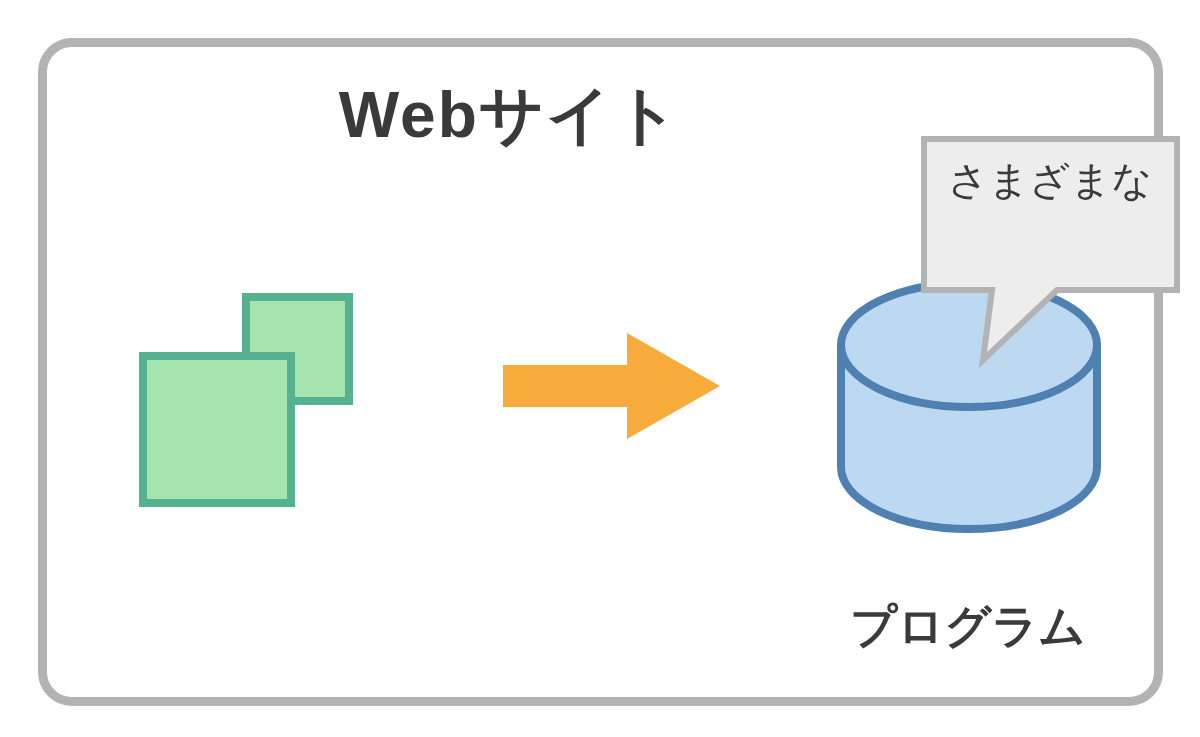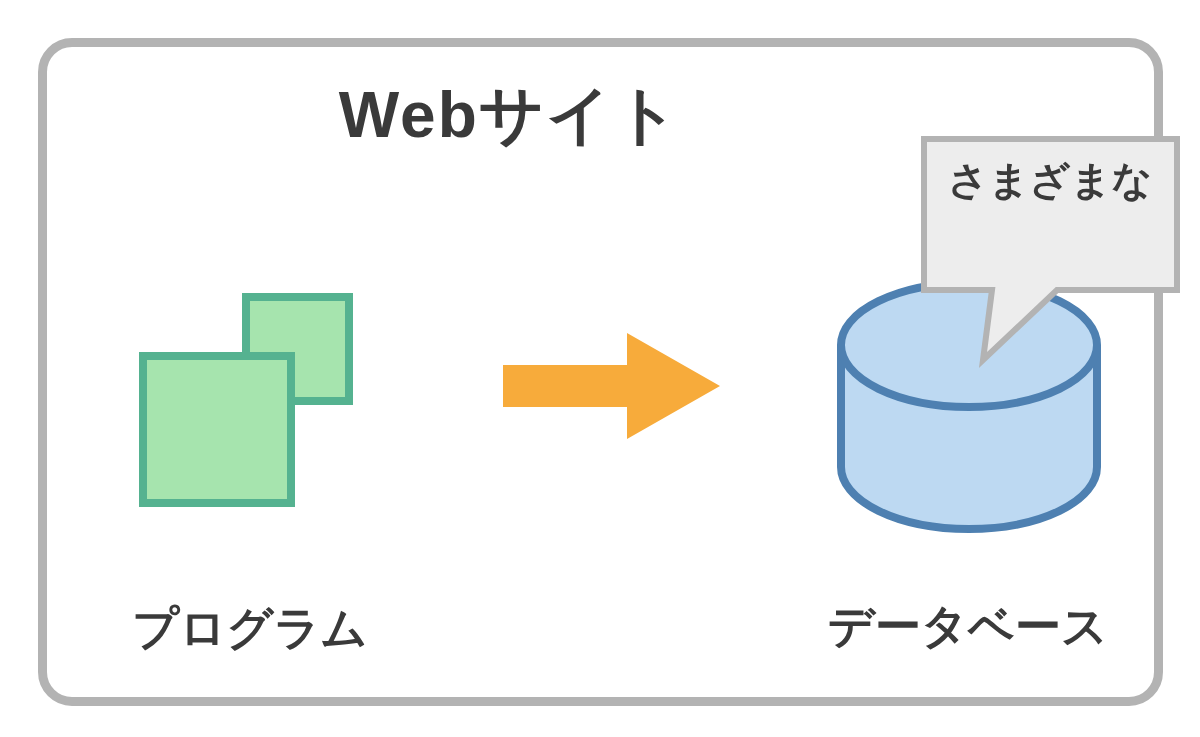--- a/index.html
+++ b/index.html
@@ -81,21 +81,21 @@
     left: 915px;
     top: 130px;
   }
   .bubble-text {
     position: absolute;
     left: 923px;
     top: 153px;
     width: 254px;
     text-align: center;
     font-size: 40px;
-    font-weight: bold;
+    font-weight: normal;
     line-height: 54px;
   }
   .bubble-text span { display: block; }
   .node-label {
     position: absolute;
     width: 320px;
     text-align: center;
     font-size: 46px;
     font-weight: bold;
     white-space: nowrap;
@@ -127,16 +127,15 @@
     <ellipse cx="139" cy="75" rx="128" ry="62" stroke-width="8" fill="#bdd9f2" stroke="#4e80b1"></ellipse>
   </svg>
 
   <svg class="bubble-svg" width="275" height="240" viewBox="0 0 275 240">
     <path d="M 9 9 H 262 V 160 H 142 L 68 230 L 77 160 H 9 Z" stroke-width="6" stroke-linejoin="miter" fill="#ededed" stroke="#b3b3b3"></path>
   </svg>
   <div class="bubble-text">
     <span>さまざまな</span>
   </div>
 
-  <div class="node-label program">プログラム</div>
-  <div class="node-label database">データベース</div>
+  <div class="node-label database">プログラム</div>
 
 </div>
 
 </body></html>

